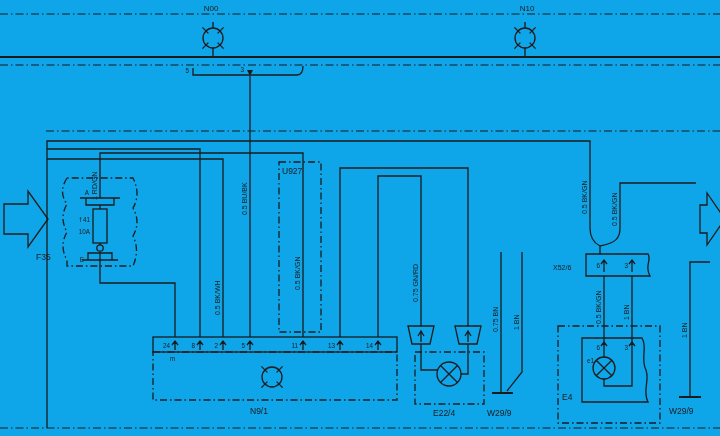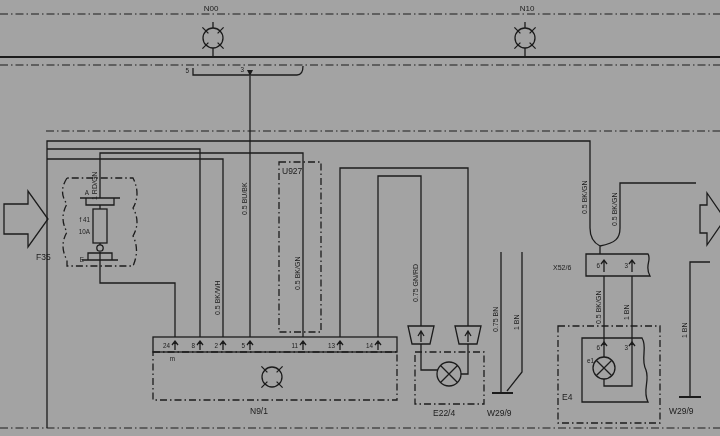--- a/index.html
+++ b/index.html
@@ -1,16 +1,16 @@
 <!DOCTYPE html>
 <html><head>
 <meta charset="utf-8">
 <style>
   html,body{margin:0;padding:0;background:#e8e6e1;}
-  .stage{width:720px;height:436px;background:#a3a3a3;position:relative;overflow:hidden;
+  .stage{width:720px;height:436px;background:#0ea5e9;position:relative;overflow:hidden;
          font-family:"Liberation Sans", sans-serif;}
   svg{display:block;}
   .ink{stroke:#1c1c1c;fill:none;stroke-width:1.3;stroke-linecap:butt;stroke-linejoin:miter;}
   .thick{stroke-width:2;}
   .dashdot{stroke-dasharray:8 3 1.5 3;stroke-width:1.2;}
   .boxdash{stroke-dasharray:7 3 1.5 3;stroke-width:1.3;}
   .fill{fill:#1c1c1c;stroke:none;}
   text{fill:#1c1c1c;font-family:"Liberation Sans", sans-serif;}
   .lbl{font-size:8px;}
   .id{font-size:8.5px;}

